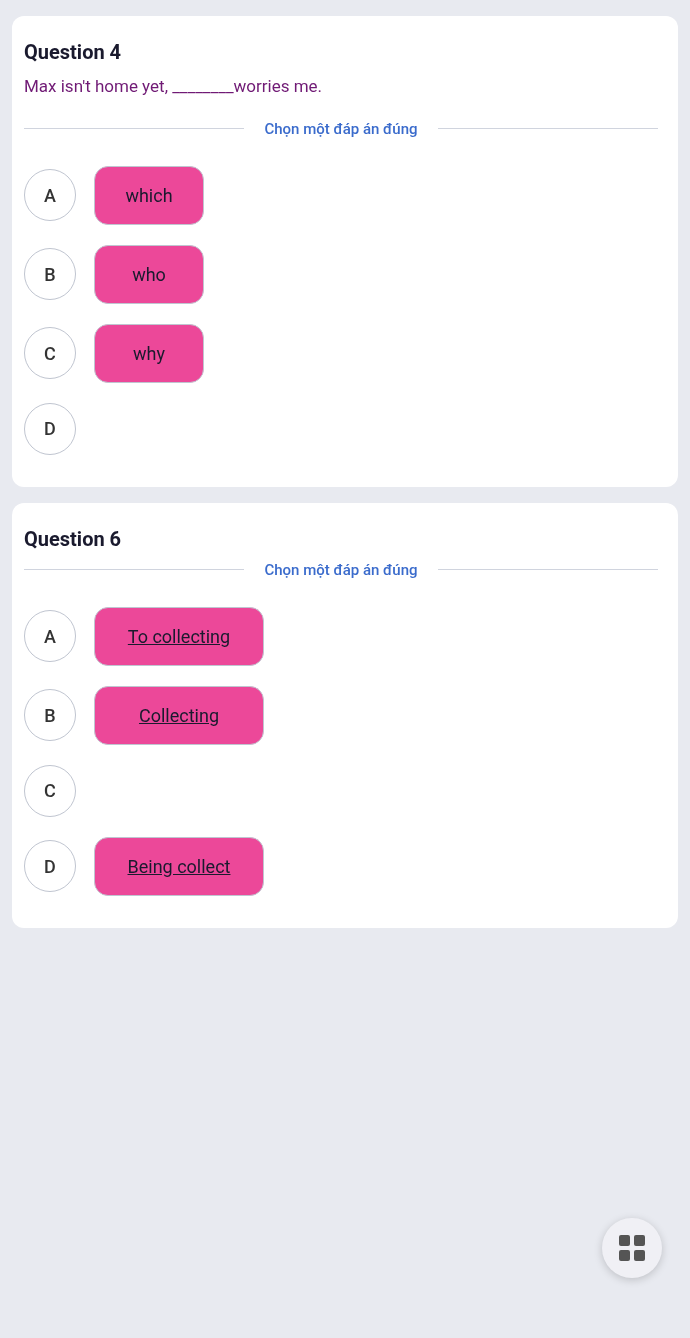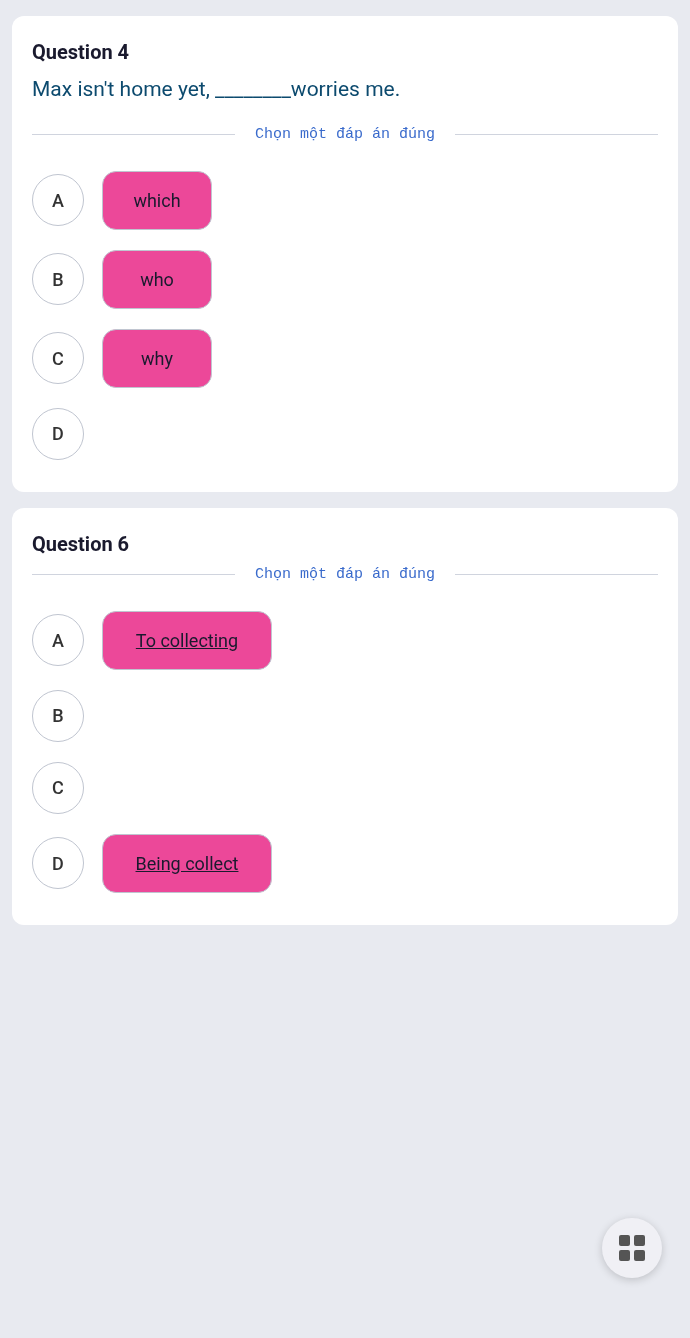--- a/index.html
+++ b/index.html
@@ -12,43 +12,42 @@
       width: 690px;
       min-height: 1338px;
       background-color: #e8eaf0;
       font-family: -apple-system, BlinkMacSystemFont, 'Segoe UI', Roboto, sans-serif;
     }
 
     .question-card {
       background: #ffffff;
       border-radius: 12px;
       margin: 16px 12px;
-      padding: 24px 20px 32px 20px;
+      padding: 24px 20px 32px 12px;
     }
 
     .question-number {
       font-size: 20px;
       font-weight: 700;
       color: #1a1a2e;
       margin-bottom: 10px;
     }
 
     .question-text {
-      font-size: 21px;
-      color: #0c4a6e;
+      font-size: 17px;
+      color: #701a75;
       margin-bottom: 20px;
       line-height: 1.5;
     }
 
     .divider-row {
       display: flex;
       align-items: center;
       gap: 20px;
       margin-bottom: 28px;
-      font-family: Liberation Mono, monospace;
     }
 
     .divider-line {
       flex: 1;
       height: 1px;
       background: #d0d4de;
     }
 
     .divider-label {
       font-size: 15px;
@@ -172,20 +171,21 @@
     <div class="divider-line"></div>
   </div>
 
   <div class="options-list">
     <div class="option-row">
       <div class="option-circle">A</div>
       <div class="option-box wide">To collecting</div>
     </div>
     <div class="option-row">
       <div class="option-circle">B</div>
+      <div class="option-box wide">Collecting</div>
     </div>
     <div class="option-row">
       <div class="option-circle">C</div>
     </div>
     <div class="option-row">
       <div class="option-circle">D</div>
       <div class="option-box wide">Being collect</div>
     </div>
   </div>
 </div>

